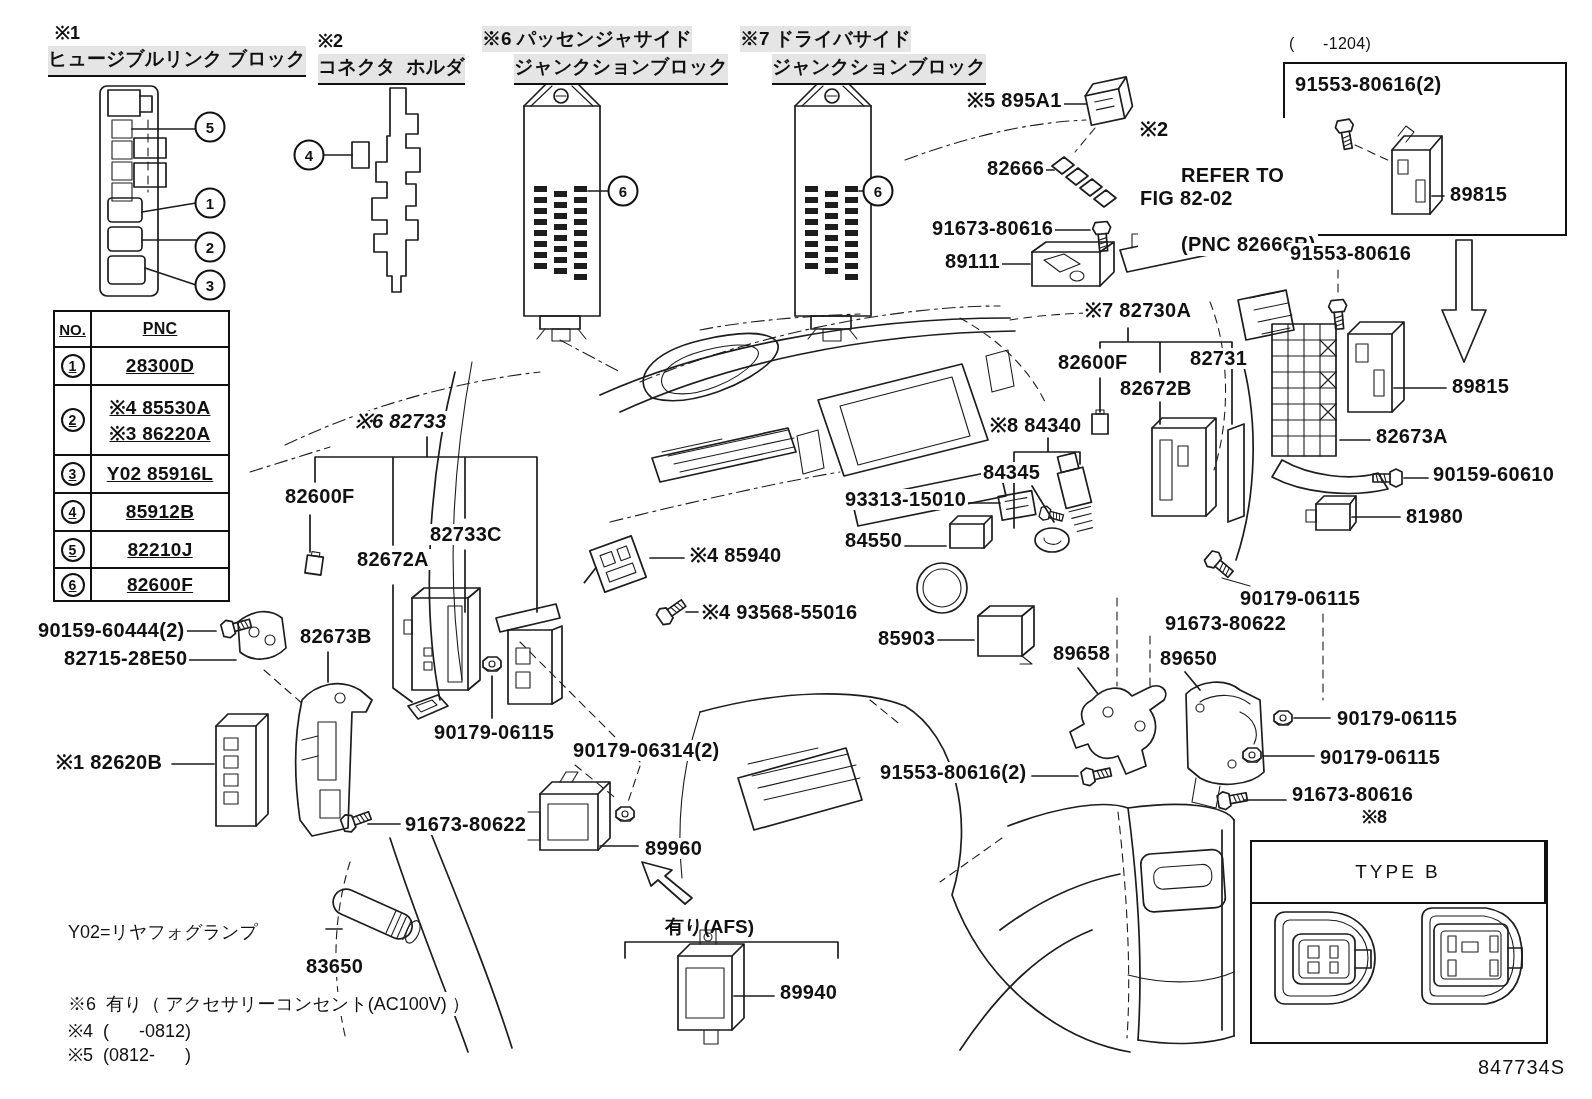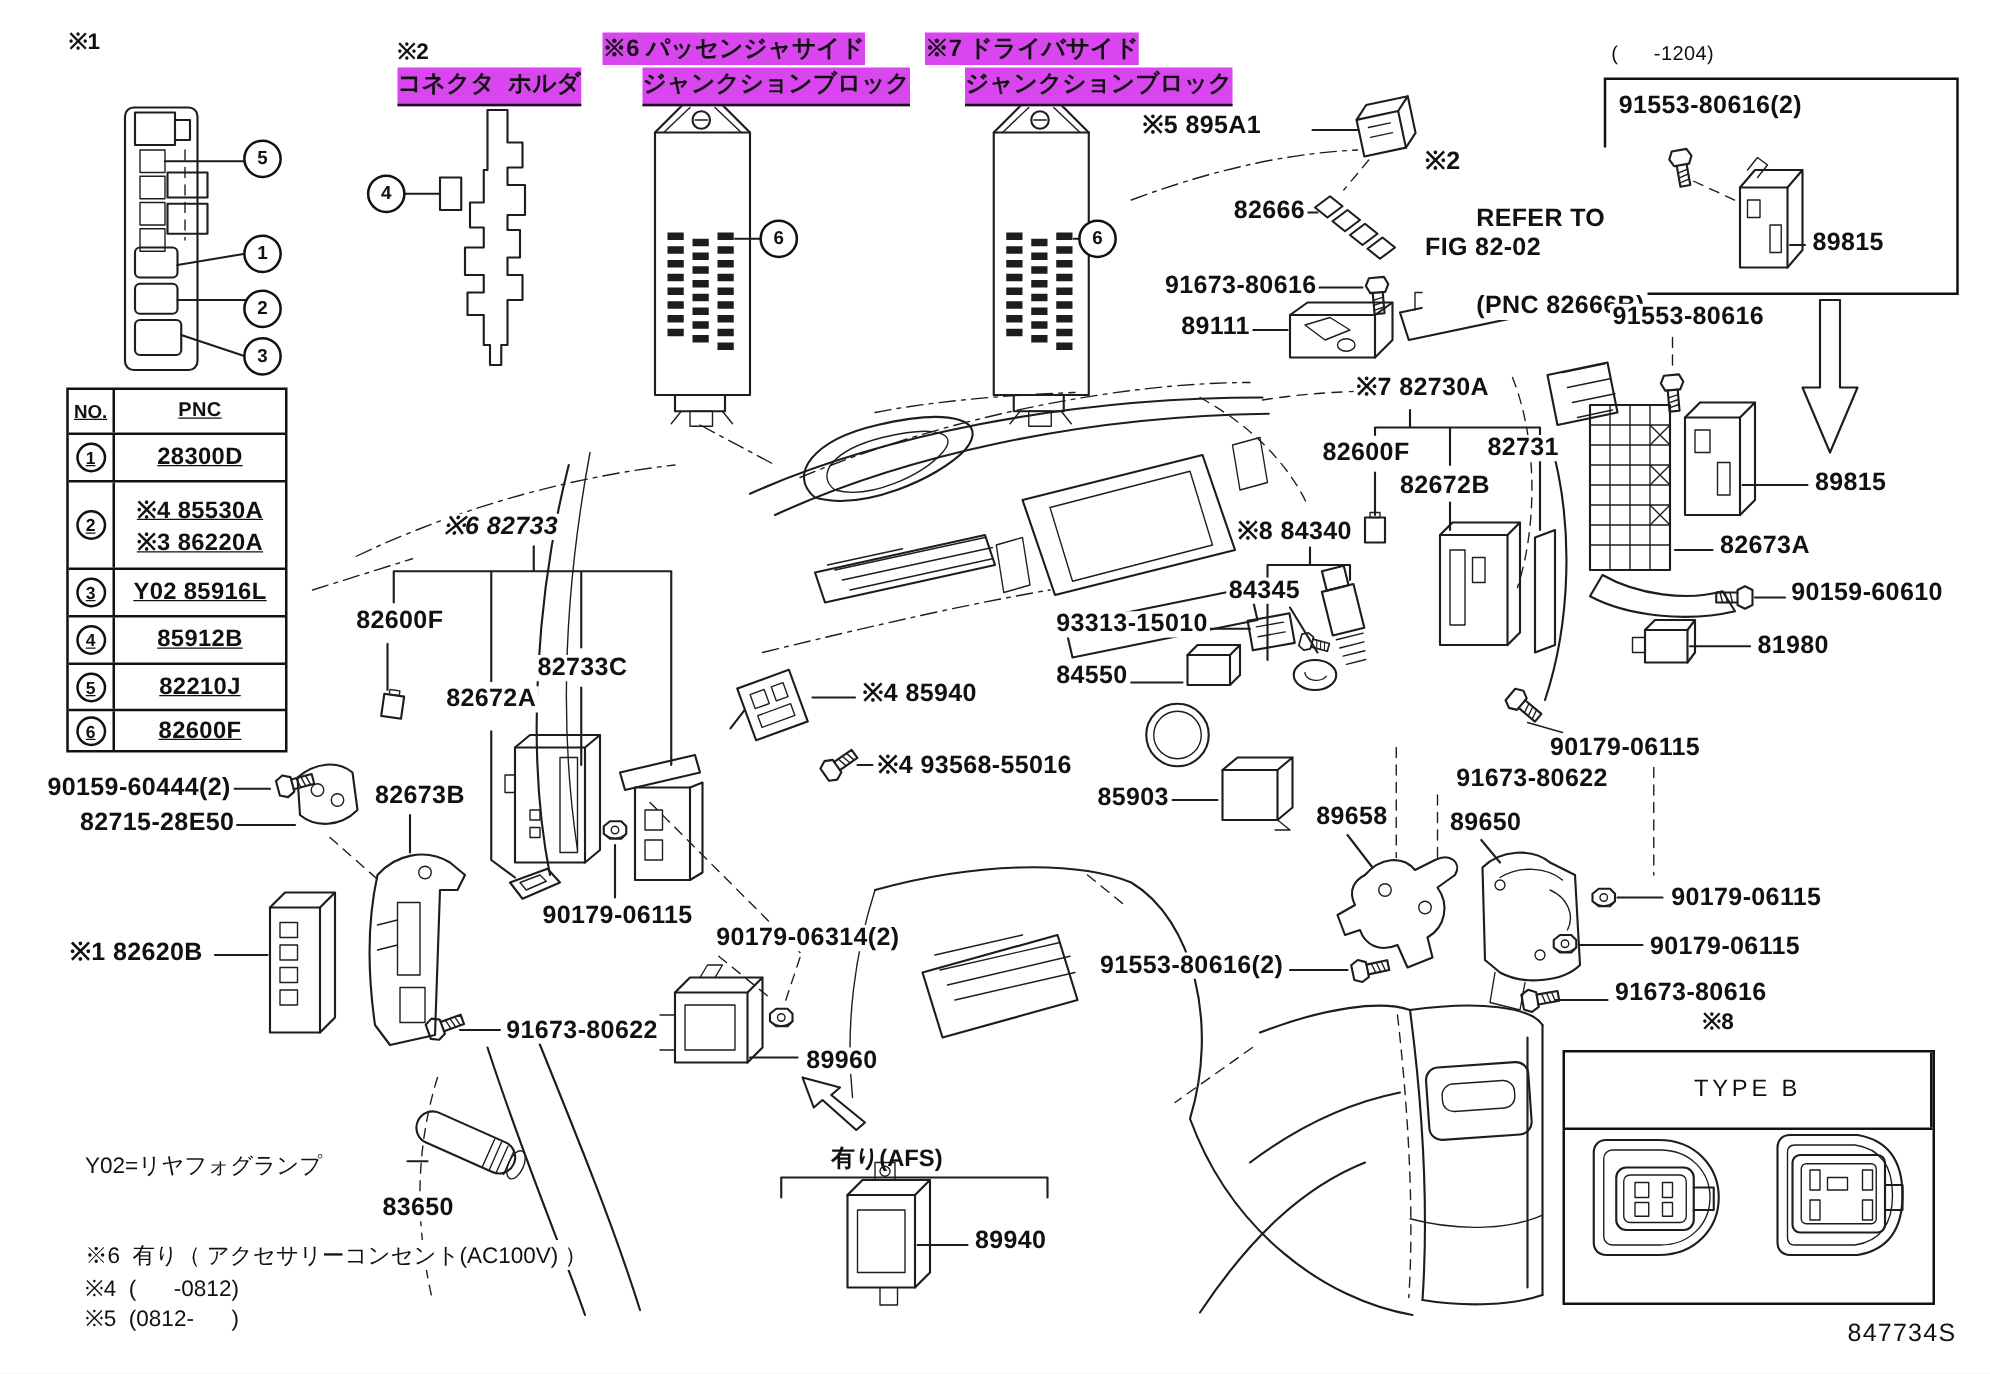--- a/index.html
+++ b/index.html
@@ -7,21 +7,21 @@
          font-family:"Liberation Sans",sans-serif;color:#111;}
   svg.art{position:absolute;left:0;top:0;z-index:1;}
   .ln{fill:none;stroke:#1d1d1d;stroke-width:1.7;stroke-linecap:round;stroke-linejoin:round;}
   .lnt{fill:none;stroke:#1d1d1d;stroke-width:1.1;stroke-linecap:round;stroke-linejoin:round;}
   .blk{fill:#1d1d1d;stroke:none;}
   .dash{stroke-dasharray:8 6;}
   .dd{stroke-dasharray:13 5 3 5;}
   .lay{position:absolute;left:0;top:0;width:100%;height:100%;z-index:2;pointer-events:none;}
   .plabel{position:absolute;font-weight:bold;font-size:20px;line-height:1.04;letter-spacing:.3px;
           white-space:pre;background:#fff;padding:0 2px;transform:translateY(0);}
-  .jp{position:absolute;font-size:19px;font-weight:bold;white-space:pre;background:#d946ef;}
+  .jp{position:absolute;font-size:19px;font-weight:bold;white-space:pre;background:#e5e5e5;}
   .jp-u{border-bottom:2px solid #111;padding-bottom:3px;}
   .mark{position:absolute;font-size:18px;font-weight:bold;background:#fff;white-space:pre;}
   .co{position:absolute;width:27px;height:27px;border:2px solid #111;border-radius:50%;background:#fff;
       display:flex;align-items:center;justify-content:center;font-size:15px;font-weight:bold;
       transform:translate(-50%,-50%);}
   .pnc-table{position:absolute;left:53px;top:310px;width:177px;border:2px solid #111;background:#fff;
              display:flex;flex-direction:column;box-sizing:border-box;text-decoration:underline;}
   .tr{display:flex;border-top:2px solid #111;box-sizing:border-box;}
   .tr:first-child{border-top:none;}
   .tc-no{width:37px;border-right:2px solid #111;display:flex;align-items:center;justify-content:center;
@@ -444,20 +444,21 @@
   <g>
     <path class="lnt dd" d="M700,330 C740,322 800,316 860,314 M560,340 L620,372"></path>
     <path class="lnt dash" d="M575,765 L618,800 M870,700 L902,726"></path>
     <path class="lnt dash" d="M960,318 C1000,340 1030,370 1046,404"></path>
   </g>
 </svg>
 
 <div class="lay">
 
   <div class="mark" style="left:55px;top:20px;">※1</div>
+  <div class="jp jp-u" style="left:48px;top:46px;">ヒュージブルリンク ブロック</div>
 
   <div class="mark" style="left:318px;top:28px;">※2</div>
   <div class="jp jp-u" style="left:318px;top:54px;">コネクタ  ホルダ</div>
 
   <div class="jp" style="left:482px;top:26px;">※6 パッセンジャサイド</div>
   <div class="jp jp-u" style="left:514px;top:54px;">ジャンクションブロック</div>
 
   <div class="jp" style="left:740px;top:26px;">※7 ドライバサイド</div>
   <div class="jp jp-u" style="left:772px;top:54px;">ジャンクションブロック</div>
 
@@ -508,21 +509,21 @@
     </div>
     <div class="tr" style="height:33px;">
       <div class="tc-no">
             <span class="cnum">6</span>
           </div>
       <div class="tc-pnc"><span>82600F</span></div>
     </div>
   </div>
 
   <div id="labels">
-        <div class="plabel" style="left: 912px; top: 90px;">※5 895A1</div>
+        <div class="plabel" style="left: 965px; top: 90px;">※5 895A1</div>
         <div class="plabel" style="left: 985px; top: 158px;">82666</div>
         <div class="plabel" style="left: 930px; top: 218px;">91673-80616</div>
         <div class="plabel" style="left: 943px; top: 251px;">89111</div>
         <div class="plabel" style="left: 1288px; top: 243px;">91553-80616</div>
         <div class="plabel" style="left: 1083px; top: 300px;">※7 82730A</div>
         <div class="plabel" style="left: 1056px; top: 352px;">82600F</div>
         <div class="plabel" style="left: 1188px; top: 348px;">82731</div>
         <div class="plabel" style="left: 1118px; top: 378px;">82672B</div>
         <div class="plabel" style="left: 988px; top: 415px;">※8 84340</div>
         <div class="plabel" style="left: 981px; top: 462px;">84345</div>

